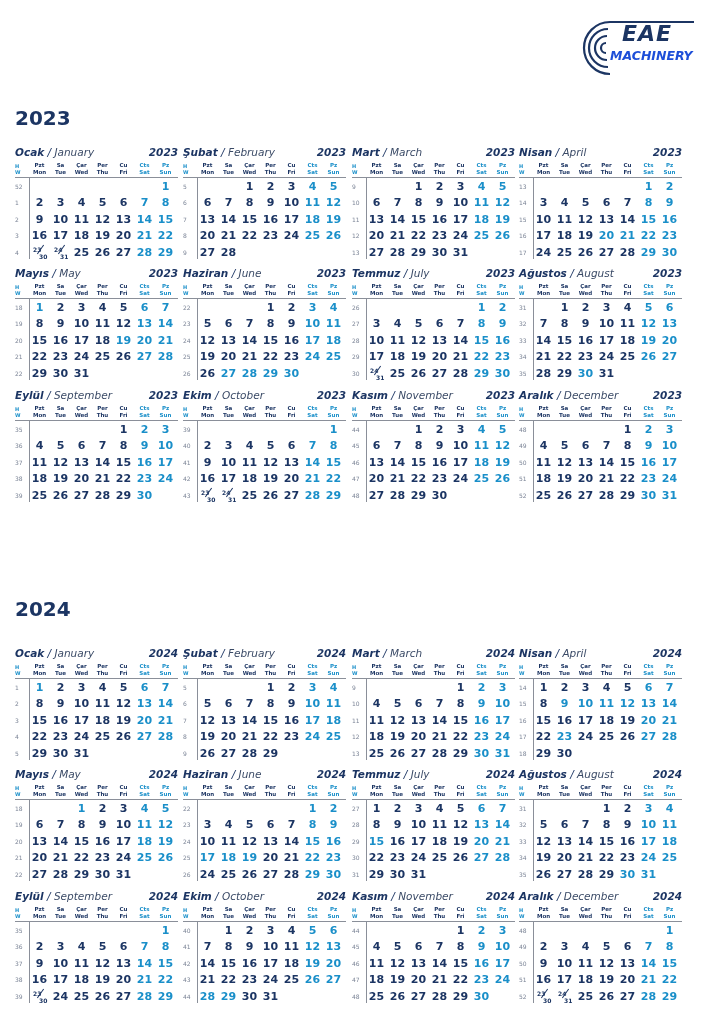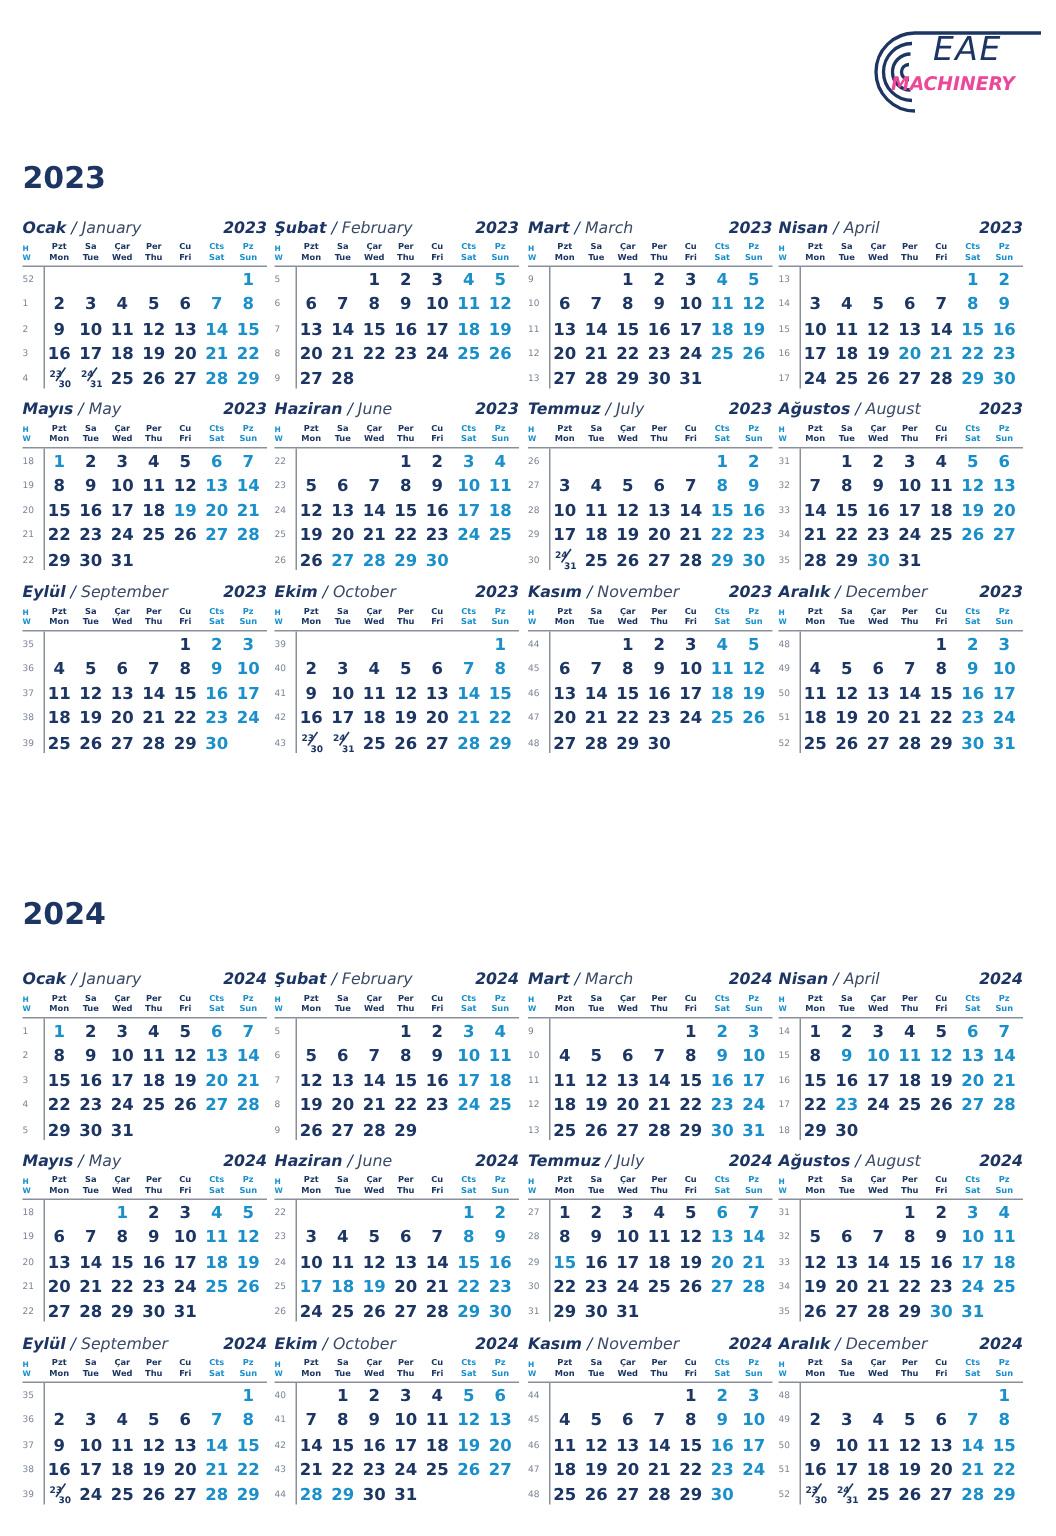--- a/index.html
+++ b/index.html
@@ -34,22 +34,22 @@
 
 <div class="logo">
   <svg width="124" height="58" viewBox="0 0 124 58">
     <g fill="none" stroke="#1c3563" stroke-width="2.2">
       <path d="M120 4 L36 4 A26 26 0 1 0 36 56"></path>
       <path d="M34 11 A19 19 0 1 0 34 49"></path>
       <path d="M33 18 A12 12 0 1 0 33 42"></path>
       <path d="M32 25 A5 5 0 1 0 32 35"></path>
     </g>
   </svg>
-  <span style="position:absolute;left:48px;top:3px;font-size:22px;font-weight:normal;font-style:italic;color:#1c3563;font-family:'DejaVu Sans',sans-serif;letter-spacing:1px;">EAE</span>
-  <span style="position:absolute;left:20px;top:30px;font-size:12.5px;font-weight:bold;font-style:italic;color:#ec4899;font-family:'DejaVu Sans',sans-serif;">MACHINERY</span>
+  <span style="position:absolute;left:48px;top:3px;font-size:22px;font-weight:bold;font-style:italic;color:#1c3563;font-family:'DejaVu Sans',sans-serif;letter-spacing:1px;">EAE</span>
+  <span style="position:absolute;left:36px;top:30px;font-size:12.5px;font-weight:bold;font-style:italic;color:#1d4ed8;font-family:'DejaVu Sans',sans-serif;">MACHINERY</span>
 </div>
 
 <div class="year-title" style="top:106px;">2023</div>
 <div class="section" id="sec0" style="top:145px;">
     <div class="month" style="left: 15px; top: 0px;">
     <div class="m-head">
       <span class="m-tr">Ocak</span><span class="m-sep"> / </span><span class="m-en">January</span>
       <span class="m-year">2023</span>
     </div>
     <div class="dow">

